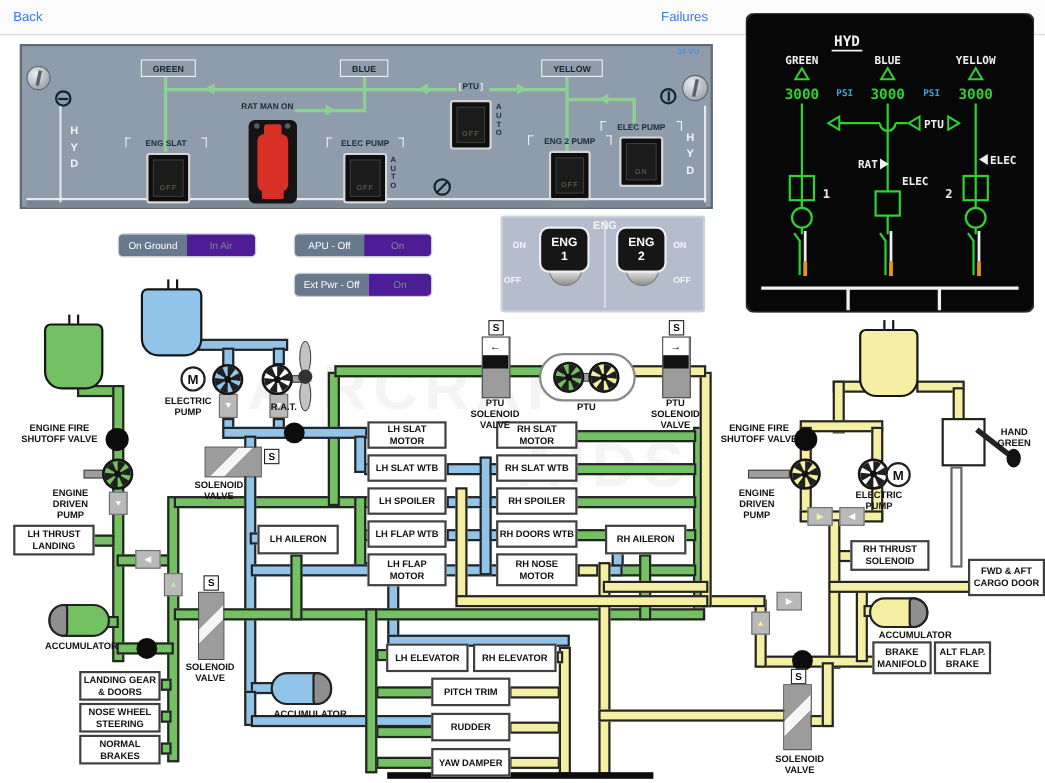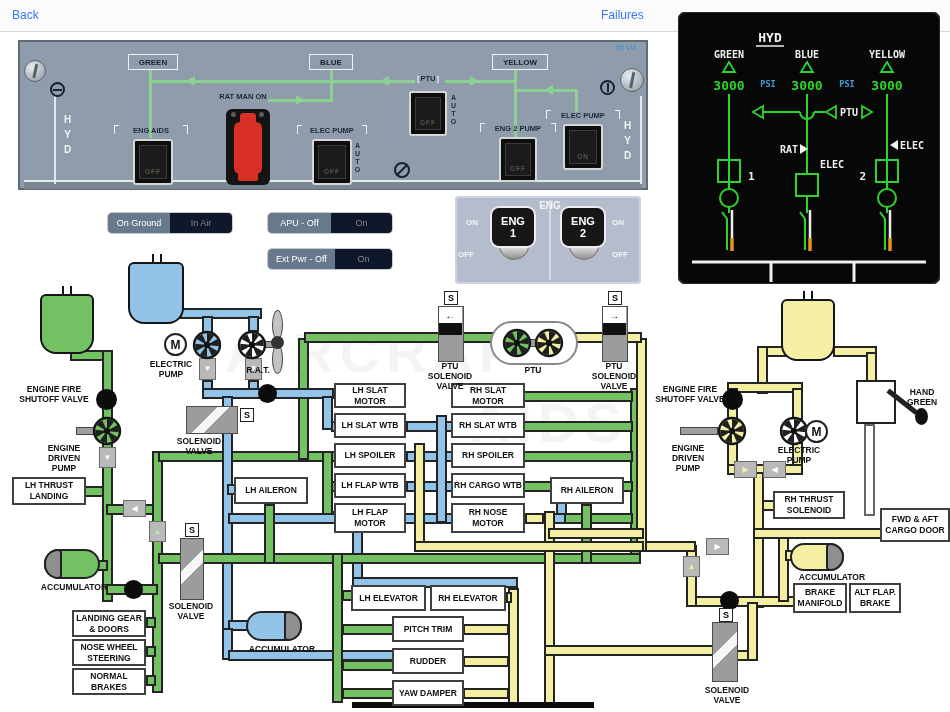--- a/index.html
+++ b/index.html
@@ -29,21 +29,21 @@
   .screw{position:absolute;border-radius:50%;background:radial-gradient(circle at 35% 30%,#e8ecef,#89939b);border:1px solid #5c666e;z-index:4}
   .screw::after{content:'';position:absolute;left:50%;top:14%;width:2.5px;height:72%;background:#57616b;transform:translateX(-50%) rotate(12deg)}
   .cicon{position:absolute;border:2px solid #15242c;border-radius:50%;box-sizing:border-box;z-index:4}
   .cicon::after{content:'';position:absolute;background:#15242c}
   .ic-minus::after{left:1px;right:1px;top:50%;height:2px;transform:translateY(-50%)}
   .ic-slash::after{left:-1px;right:-1px;top:50%;height:2px;transform:translateY(-50%) rotate(-45deg)}
   .ic-vbar::after{top:1px;bottom:1px;left:50%;width:2px;transform:translateX(-50%)}
   
   .seg{position:absolute;display:flex;border:1px solid #c6cbd2;border-radius:5px;overflow:hidden;height:22px;box-sizing:border-box;font-size:9px;z-index:5}
   .seg .l{background:#68798d;color:#fff;display:flex;align-items:center;justify-content:center}
-  .seg .r{background:#0f172a;color:#83898f;display:flex;align-items:center;justify-content:center}
+  .seg .r{background:#4c1d95;color:#83898f;display:flex;align-items:center;justify-content:center}
   
   #engpnl{position:absolute;left:455px;top:196px;width:186px;height:88px;background:#b5bccb;border:2px solid #ccd2de;border-radius:3px;box-sizing:border-box}
   .knob{position:absolute;background:#161616;border:2.5px solid #ececf2;border-radius:9px;color:#fff;font-weight:700;font-size:11px;display:flex;align-items:center;justify-content:center;text-align:center;white-space:pre-line;line-height:1.1;z-index:2;box-sizing:border-box}
   .kbase{position:absolute;background:linear-gradient(#f4f4f4,#8e8e8e);border:1.5px solid #777;border-top:none;border-radius:0 0 26px 26px;z-index:1;box-sizing:border-box}
   .engsmall{position:absolute;color:#f4f5f8;font-weight:700;font-size:8px}
   
   .pipe{position:absolute;box-sizing:border-box;border:2px solid #242424;z-index:10}
   .pg{background:#74c163}.pb{background:#92c4ea;z-index:14}.py{background:#f4efa3;z-index:18}
   .pg2{background:#74c163;z-index:16}
   .pw{background:#fdfdfd;border-color:#666;z-index:12}
@@ -120,21 +120,21 @@
     <div class="tri tl" style="left:360px;top:34px"></div>
     <div class="tri tr" style="left:450px;top:34px"></div>
     <div class="tri tl" style="left:524px;top:43px"></div>
 
     <div class="pnl-box" style="left:108px;top:12px;width:48px;height:14px">GREEN</div>
     <div class="pnl-box" style="left:289px;top:12px;width:42px;height:14px">BLUE</div>
     <div class="pnl-box" style="left:472px;top:12px;width:54px;height:14px">YELLOW</div>
 
     <div class="pnl-label" style="left:194px;top:50px;width:58px">RAT MAN ON</div>
     <div class="pnl-label sqbr" style="left:391px;top:32px;width:34px">PTU</div>
-    <div class="pnl-label brkt" style="left:100px;top:84px;width:62px">ENG AIDS</div>
+    <div class="pnl-label brkt" style="left:100px;top:84px;width:62px">ENG SLAT</div>
     <div class="pnl-label brkt" style="left:283px;top:84px;width:58px">ELEC PUMP</div>
     <div class="pnl-label brkt" style="left:466px;top:82px;width:64px">ENG 2 PUMP</div>
     <div class="pnl-label brkt" style="left:532px;top:69px;width:62px">ELEC PUMP</div>
 
     <div class="pbtn" style="left:113px;top:97px;width:40px;height:46px">
         <div class="inner">
           <span>OFF</span>
         </div>
       </div>
     <div class="pbtn" style="left:292px;top:97px;width:40px;height:46px">
@@ -457,21 +457,21 @@
   <div class="acc-body" style="left:790px;top:543px;width:54px;height:28px;background:#f4efa3;border-radius:14px"></div>
   <div class="acc-cap" style="left:826px;top:543px;width:18px;height:28px;border-radius:4px 14px 14px 4px"></div>
 
   <div class="dbox" style="left:334px;top:383px;width:72px;height:25px">LH SLAT MOTOR</div>
   <div class="dbox" style="left:451px;top:383px;width:74px;height:25px">RH SLAT MOTOR</div>
   <div class="dbox" style="left:334px;top:413px;width:72px;height:25px">LH SLAT WTB</div>
   <div class="dbox" style="left:451px;top:413px;width:74px;height:25px">RH SLAT WTB</div>
   <div class="dbox" style="left:334px;top:443px;width:72px;height:25px">LH SPOILER</div>
   <div class="dbox" style="left:451px;top:443px;width:74px;height:25px">RH SPOILER</div>
   <div class="dbox" style="left:334px;top:473px;width:72px;height:25px">LH FLAP WTB</div>
-  <div class="dbox" style="left:451px;top:473px;width:74px;height:25px">RH CARGO WTB</div>
+  <div class="dbox" style="left:451px;top:473px;width:74px;height:25px">RH DOORS WTB</div>
   <div class="dbox" style="left:334px;top:503px;width:72px;height:30px">LH FLAP
 MOTOR</div>
   <div class="dbox" style="left:451px;top:503px;width:74px;height:30px">RH NOSE
 MOTOR</div>
   <div class="dbox" style="left:234px;top:477px;width:74px;height:27px">LH AILERON</div>
   <div class="dbox" style="left:550px;top:477px;width:74px;height:27px">RH AILERON</div>
   <div class="dbox" style="left:351px;top:585px;width:75px;height:26px">LH ELEVATOR</div>
   <div class="dbox" style="left:430px;top:585px;width:76px;height:26px">RH ELEVATOR</div>
   <div class="dbox" style="left:392px;top:616px;width:72px;height:26px">PITCH TRIM</div>
   <div class="dbox" style="left:392px;top:648px;width:72px;height:26px">RUDDER</div>

